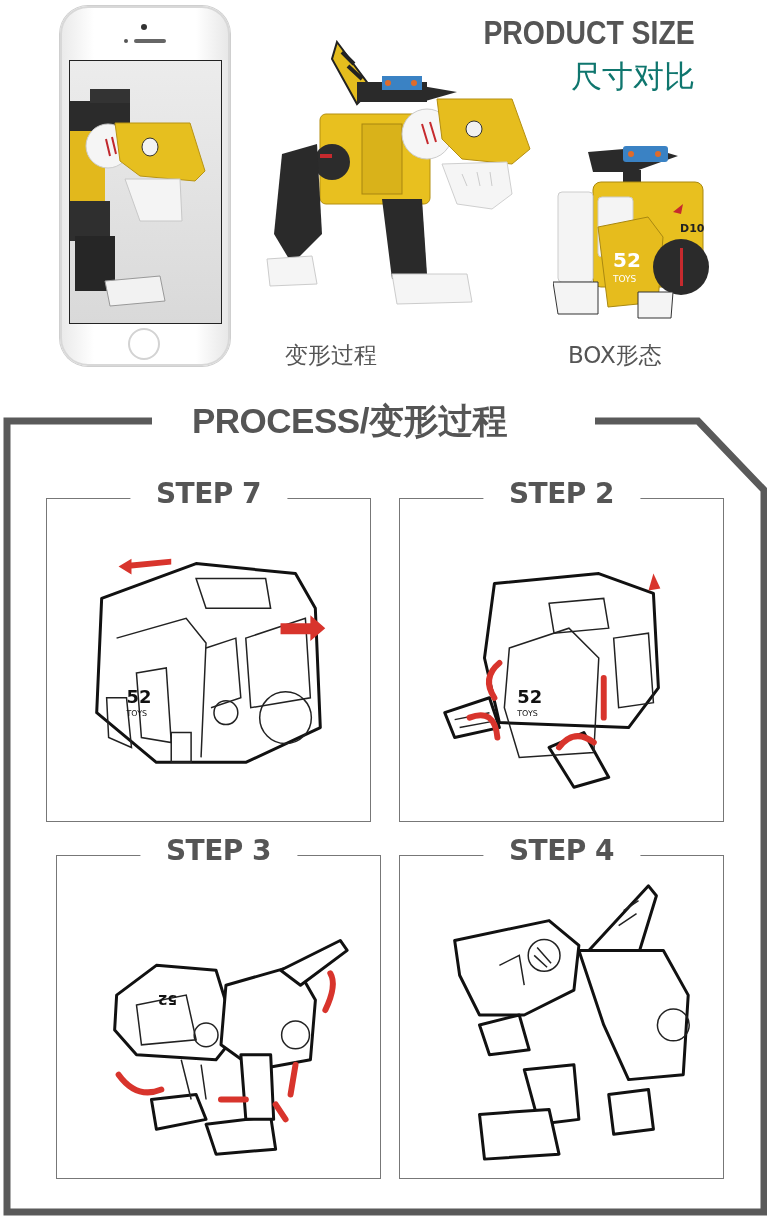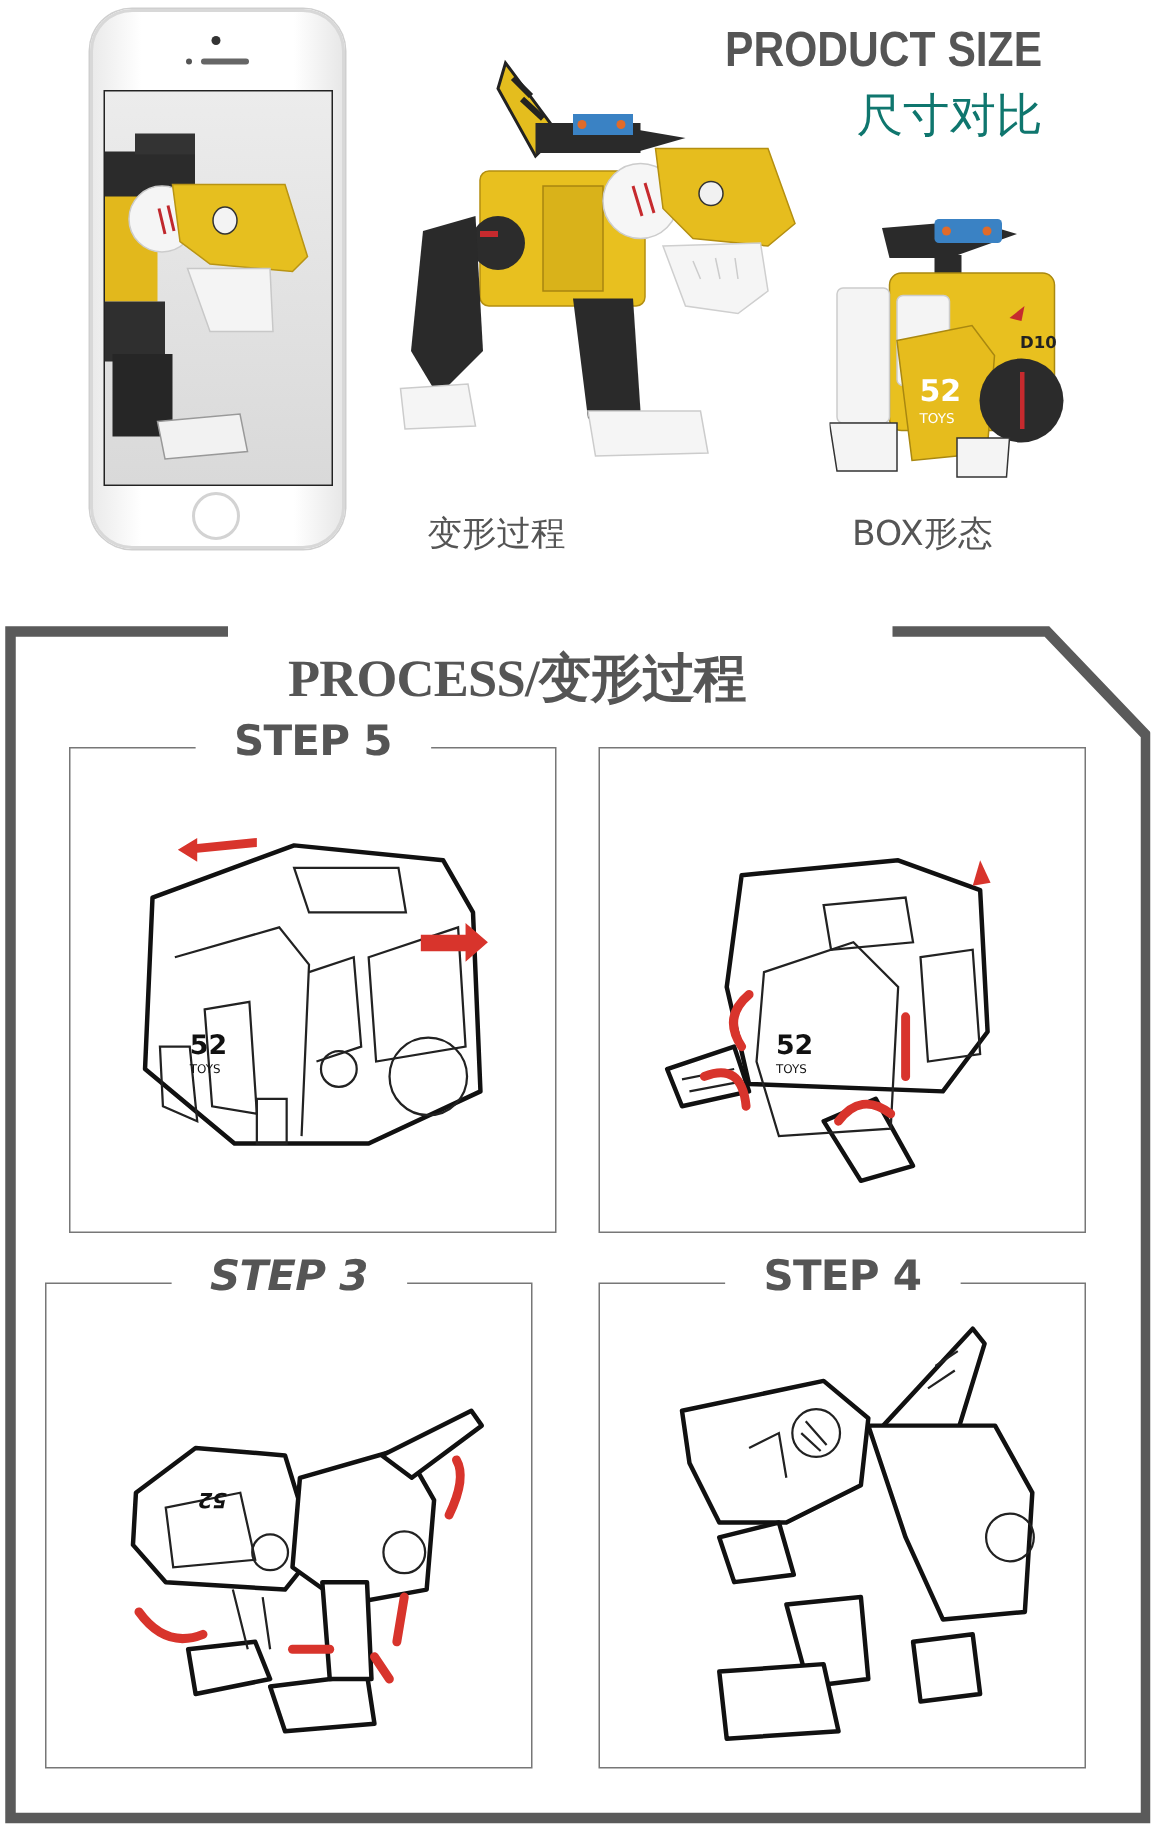--- a/index.html
+++ b/index.html
@@ -19,21 +19,21 @@
   .toy { position: absolute; }
 
   .title-en { position: absolute; right: 72px; top: 14px; font-family: "Liberation Sans", sans-serif; font-weight: bold; font-size: 33px;
               letter-spacing: 0px; color: #555555; transform: scaleX(0.86); transform-origin: right center; }
   .title-cn { position: absolute; right: 72px; top: 56px; font-size: 31px; color: #0f766e; }
 
   .caption { position: absolute; font-size: 23px; color: #555555; top: 340px; }
 
   
   .frame { position: absolute; left: 0; top: 0; width: 767px; height: 1217px; pointer-events: none; }
-  .process-title { position: absolute; left: 192px; top: 398px; font-family: Liberation Serif, serif; font-weight: bold; font-size: 35px; color: #555555; letter-spacing: -0.5px; margin-top: 31px; }
+  .process-title { position: absolute; left: 192px; top: 398px; font-family: Liberation Sans, sans-serif; font-weight: bold; font-size: 35px; color: #555555; letter-spacing: -0.5px; }
 
   .step-box { position: absolute; width: 325px; height: 324px; border: 1px solid #777; box-sizing: border-box; background: #fff; }
   .step-label { position: absolute; top: -22px; left: 50%; transform: translateX(-50%); background: #fff; padding: 0 26px;
                 font-family: "DejaVu Sans", sans-serif; font-weight: bold; font-size: 28px; color: #555555; white-space: nowrap; letter-spacing: -0.5px; }
   .illus { position: absolute; left: 0; top: 0; width: 100%; height: 100%; }
 </style>
 </head>
 <body>
 
 <div class="phone">
@@ -118,21 +118,21 @@
 
 <div class="caption" style="left:285px;">变形过程</div>
 <div class="caption" style="left:568px;">BOX形态</div>
 
 <svg class="frame" width="767" height="1217" viewBox="0 0 767 1217">
   <polyline points="152,421 7,421 7,1212 764,1212 764,490 698,421 595,421" fill="none" stroke="#5a5a5a" stroke-width="7" stroke-linejoin="miter"></polyline>
 </svg>
 <div class="process-title">PROCESS/变形过程</div>
 
 <div class="step-box" style="left:46px; top:498px;">
-  <div class="step-label">STEP 5</div>
+  <div class="step-label">STEP 7</div>
   <svg class="illus" viewBox="0 0 325 324">
     <g fill="#fff" stroke="#111" stroke-width="3" stroke-linejoin="round">
       <path d="M55 100 L150 65 L250 75 L270 110 L275 230 L200 265 L110 265 L50 215 Z"></path>
     </g>
     <g fill="none" stroke="#222" stroke-width="1.5">
       <path d="M70 140 L140 120 L160 145 L155 260"></path>
       <path d="M90 175 L120 170 L125 245 L95 240 Z"></path>
       <path d="M160 150 L190 140 L195 200 L165 210"></path>
       <path d="M200 140 L260 120 L265 200 L205 210 Z"></path>
       <circle cx="240" cy="220" r="26"></circle>
@@ -144,20 +144,21 @@
     <text x="80" y="205" font-family="DejaVu Sans, sans-serif" font-weight="bold" font-size="18" fill="#111">52</text>
     <text x="80" y="218" font-family="DejaVu Sans, sans-serif" font-size="8" fill="#111">TOYS</text>
     <g fill="#d8342c">
       <path d="M75 70 L115 66 L115 60 L128 68 L115 76 L115 72 L75 76 Z" transform="rotate(180 100 68)"></path>
       <path d="M235 125 L265 125 L265 117 L280 130 L265 143 L265 136 L235 136 Z"></path>
     </g>
   </svg>
 </div>
 
 <div class="step-box" style="left:399px; top:498px;">
+  <div class="step-label">STEP 2</div>
   <svg class="illus" viewBox="0 0 325 324">
     <g fill="#fff" stroke="#111" stroke-width="3" stroke-linejoin="round">
       <path d="M95 85 L200 75 L255 95 L260 190 L230 230 L100 225 L85 160 Z"></path>
       <path d="M45 215 L90 200 L100 230 L55 240 Z"></path>
       <path d="M150 250 L185 235 L210 280 L175 290 Z"></path>
     </g>
     <g fill="none" stroke="#222" stroke-width="1.5">
       <path d="M110 150 L170 130 L200 160 L195 255 L120 260 L105 210 Z"></path>
       <path d="M150 105 L205 100 L210 130 L155 135 Z"></path>
       <path d="M215 140 L250 135 L255 205 L220 210 Z"></path>
@@ -168,21 +169,21 @@
     <g fill="none" stroke="#d8342c" stroke-width="6" stroke-linecap="round">
       <path d="M100 165 Q82 180 95 200"></path>
       <path d="M70 220 Q95 210 98 240"></path>
       <path d="M205 180 L205 220"></path>
       <path d="M160 250 Q175 230 195 245"></path>
     </g>
     <path d="M250 92 L255 75 L262 90 Z" fill="#d8342c"></path>
   </svg>
 </div>
 
-<div class="step-box" style="left:30px; top:855px;font-style:italic;">
+<div class="step-box" style="left:56px; top:855px;">
   <div class="step-label">STEP 3</div>
   <svg class="illus" viewBox="0 0 325 324">
     <g fill="#fff" stroke="#111" stroke-width="3" stroke-linejoin="round">
       <path d="M60 140 L100 110 L160 115 L180 180 L160 205 L80 200 L58 175 Z"></path>
       <path d="M170 130 L240 110 L260 145 L255 205 L200 215 L165 190 Z"></path>
       <path d="M225 115 L285 85 L292 95 L245 130 Z"></path>
       <path d="M95 245 L140 240 L150 265 L100 275 Z"></path>
       <path d="M150 270 L215 262 L220 295 L160 300 Z"></path>
       <path d="M185 200 L215 200 L218 265 L190 265 Z"></path>
     </g>

